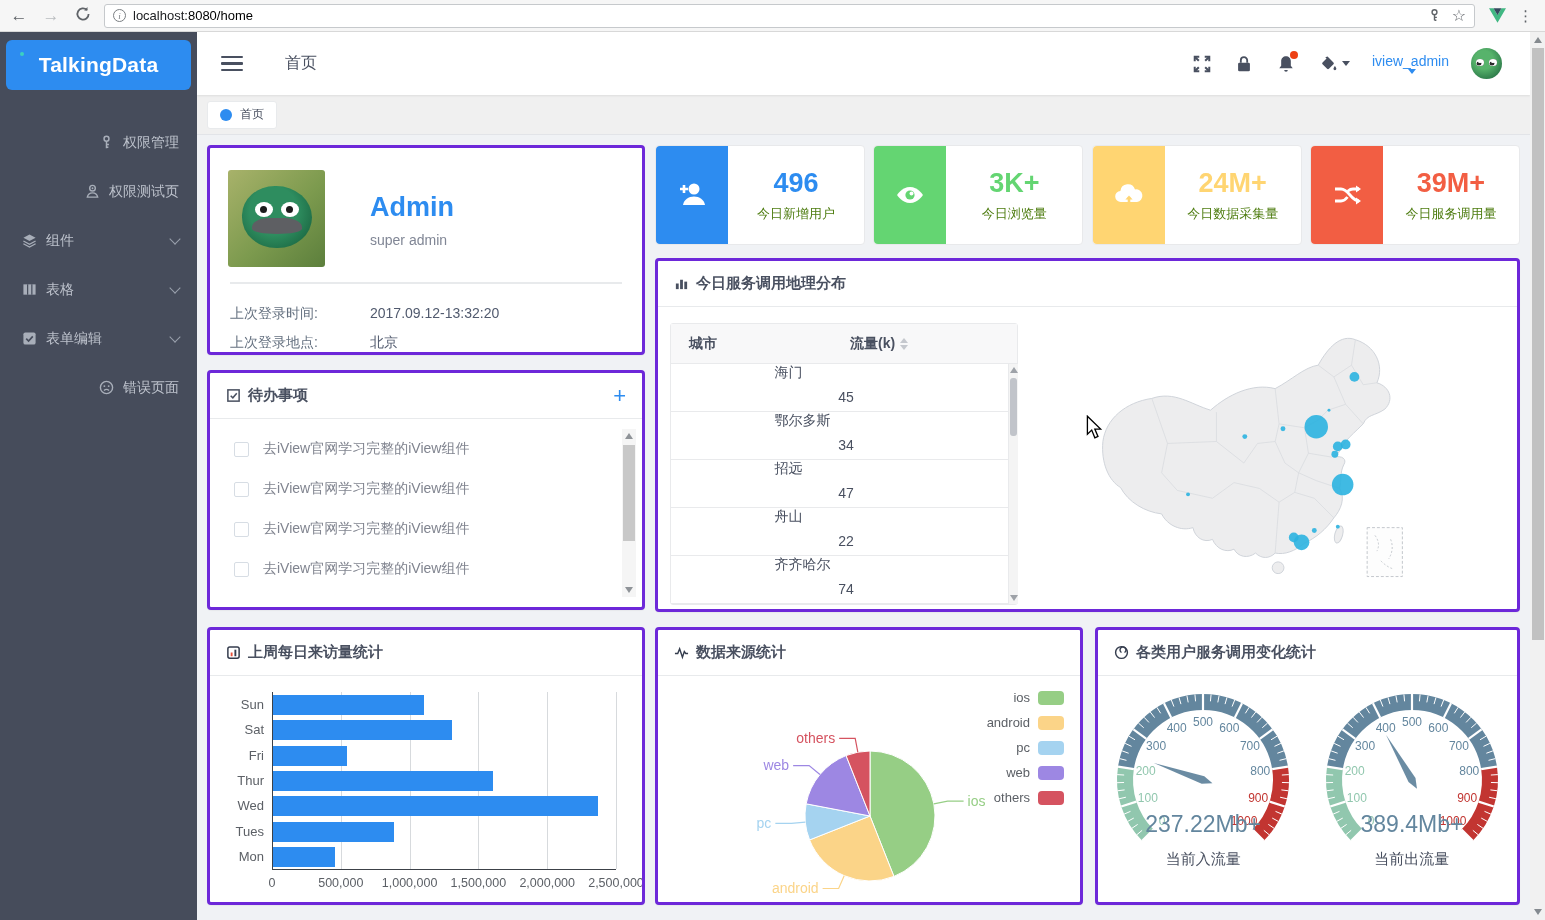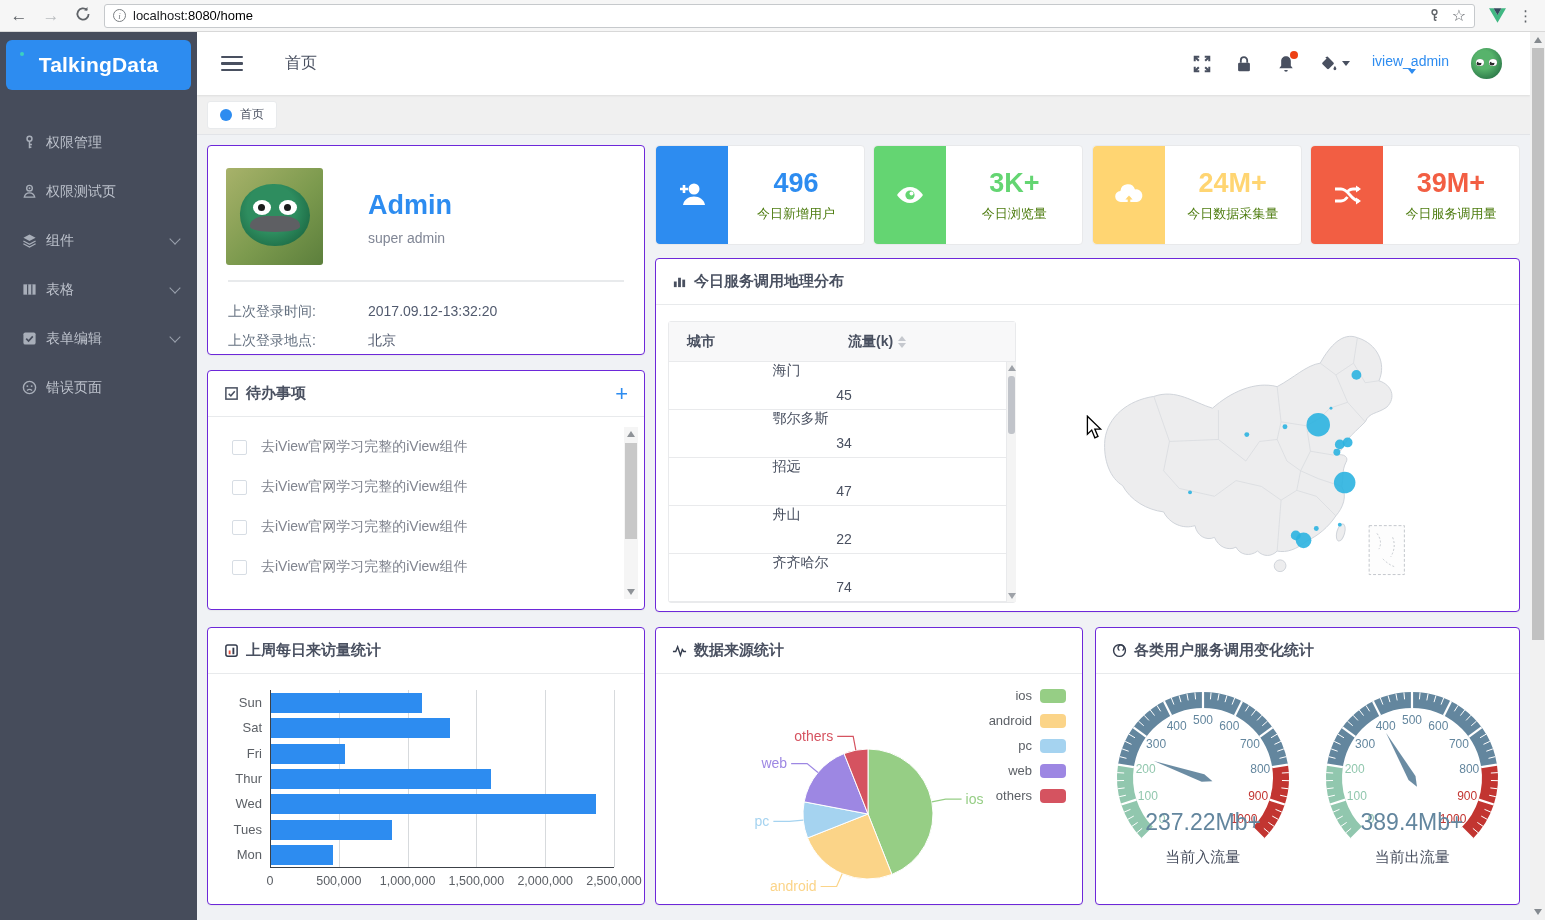--- a/index.html
+++ b/index.html
@@ -14,21 +14,21 @@
   .url-text { font-size:13px; color:#202124; }
   .url-text .rest { color:#000000; }
   .urlbar-right { margin-left:auto; display:flex; align-items:center; gap:10px; }
   .chrome-right { display:flex; align-items:center; gap:12px; padding:0 4px; }
 
   
   .sidebar { position:absolute; left:0; top:32px; width:197px; height:888px; background:#464c5b; z-index:10; }
   .logo { margin:8px 6px 0 6px; height:50px; background:#2d8cf0; border-radius:6px; display:flex; align-items:center; justify-content:center; color:#fff; font-size:21px; font-weight:bold; letter-spacing:.2px; position:relative; }
   .logo i { position:absolute; left:14px; top:12px; width:4px; height:4px; background:#3bd1c1; border-radius:50%; }
   .menu { margin-top:28px; }
-  .menu-item { height:49px; display:flex; align-items:center; padding:0 18px 0 22px; color:#bdc2cc; font-size:14px; cursor:pointer; }
+  .menu-item { height:49px; display:flex; align-items:center; padding:0 18px 0 22px; color:#bdc2cc; font-size:14px; cursor:pointer;justify-content:flex-end; }
   .menu-item svg { width:15px; height:15px; margin-right:9px; flex:none; }
   .menu-item .chev { margin-left:auto; width:8px; height:8px; border-right:1.5px solid #9aa0ac; border-bottom:1.5px solid #9aa0ac; transform:rotate(45deg); margin-top:-4px; }
 
   
   .appbar { position:absolute; left:197px; top:32px; width:1333px; height:63px; background:#fff; box-shadow:0 1px 2px rgba(0,0,0,.08); display:flex; align-items:center; z-index:9; }
   .burger { margin-left:24px; width:22px; cursor:pointer; }
   .burger div { height:2.5px; background:#495060; margin:4px 0; border-radius:1px; }
   .page-title { margin-left:42px; font-size:16px; color:#495060; }
   .appbar-right { margin-left:auto; display:flex; align-items:center; gap:22px; margin-right:28px; }
   .hicon { position:relative; cursor:pointer; display:flex; align-items:center; }
@@ -41,21 +41,21 @@
   .avatar-sm::before, .avatar-sm::after { content:""; position:absolute; top:11px; width:8px; height:7px; background:#fff; border-radius:50%; box-shadow:inset -1px 1px 0 1.5px #fff, inset 0 -1px 0 2px #2b2b2b; }
   .avatar-sm::before { left:5px; } .avatar-sm::after { right:5px; }
 
   
   .tagbar { position:absolute; left:197px; top:95px; width:1333px; height:40px; background:#f0f0f0; border-bottom:1px solid #e2e4e8; display:flex; align-items:center; padding-left:10px; z-index:8; }
   .tag-chip { height:28px; background:#fff; border:1px solid #e8eaec; border-radius:3px; display:flex; align-items:center; padding:0 12px; gap:8px; font-size:12px; color:#495060; cursor:pointer; }
   .tag-chip .dot { width:12px; height:12px; background:#2d8cf0; border-radius:50%; }
 
   
   .content { position:absolute; left:197px; top:135px; width:1333px; height:785px; background:#f0f2f5; }
-  .card { position:absolute; background:#fff; border:1px solid #6d28d9; border-radius:4px; box-shadow:0 1px 1px rgba(0,0,0,.04); }
+  .card { position:absolute; background:#fff; border:3px solid #6d28d9; border-radius:4px; box-shadow:0 1px 1px rgba(0,0,0,.04); }
   .card-head { height:46px; display:flex; align-items:center; padding:0 16px; border-bottom:1px solid #e8eaec; font-size:15px; font-weight:bold; color:#495060; gap:7px; }
   .card-head svg { width:15px; height:15px; }
 
   
   .user-card { left:10px; top:10px; width:438px; height:210px; padding:20px; }
   .avatar-big { position:absolute; left:18px; top:22px; width:97px; height:97px; border-radius:3px; background:linear-gradient(135deg,#a8b26a, #7c9a4e 55%, #5c7f3c); overflow:hidden; }
   .monster { position:absolute; left:14px; top:16px; width:70px; height:62px; background:radial-gradient(circle at 45% 40%, #2e8d5f 0 45%, #1d6b45 80%, #174f34); border-radius:48% 52% 50% 50%; }
   .monster .eye { position:absolute; top:16px; width:18px; height:15px; background:#fff; border-radius:50%; }
   .monster .eye.l { left:13px; } .monster .eye.r { right:13px; }
   .monster .eye::after { content:""; position:absolute; left:5px; top:4px; width:7px; height:7px; background:#1c1c1c; border-radius:50%; }

